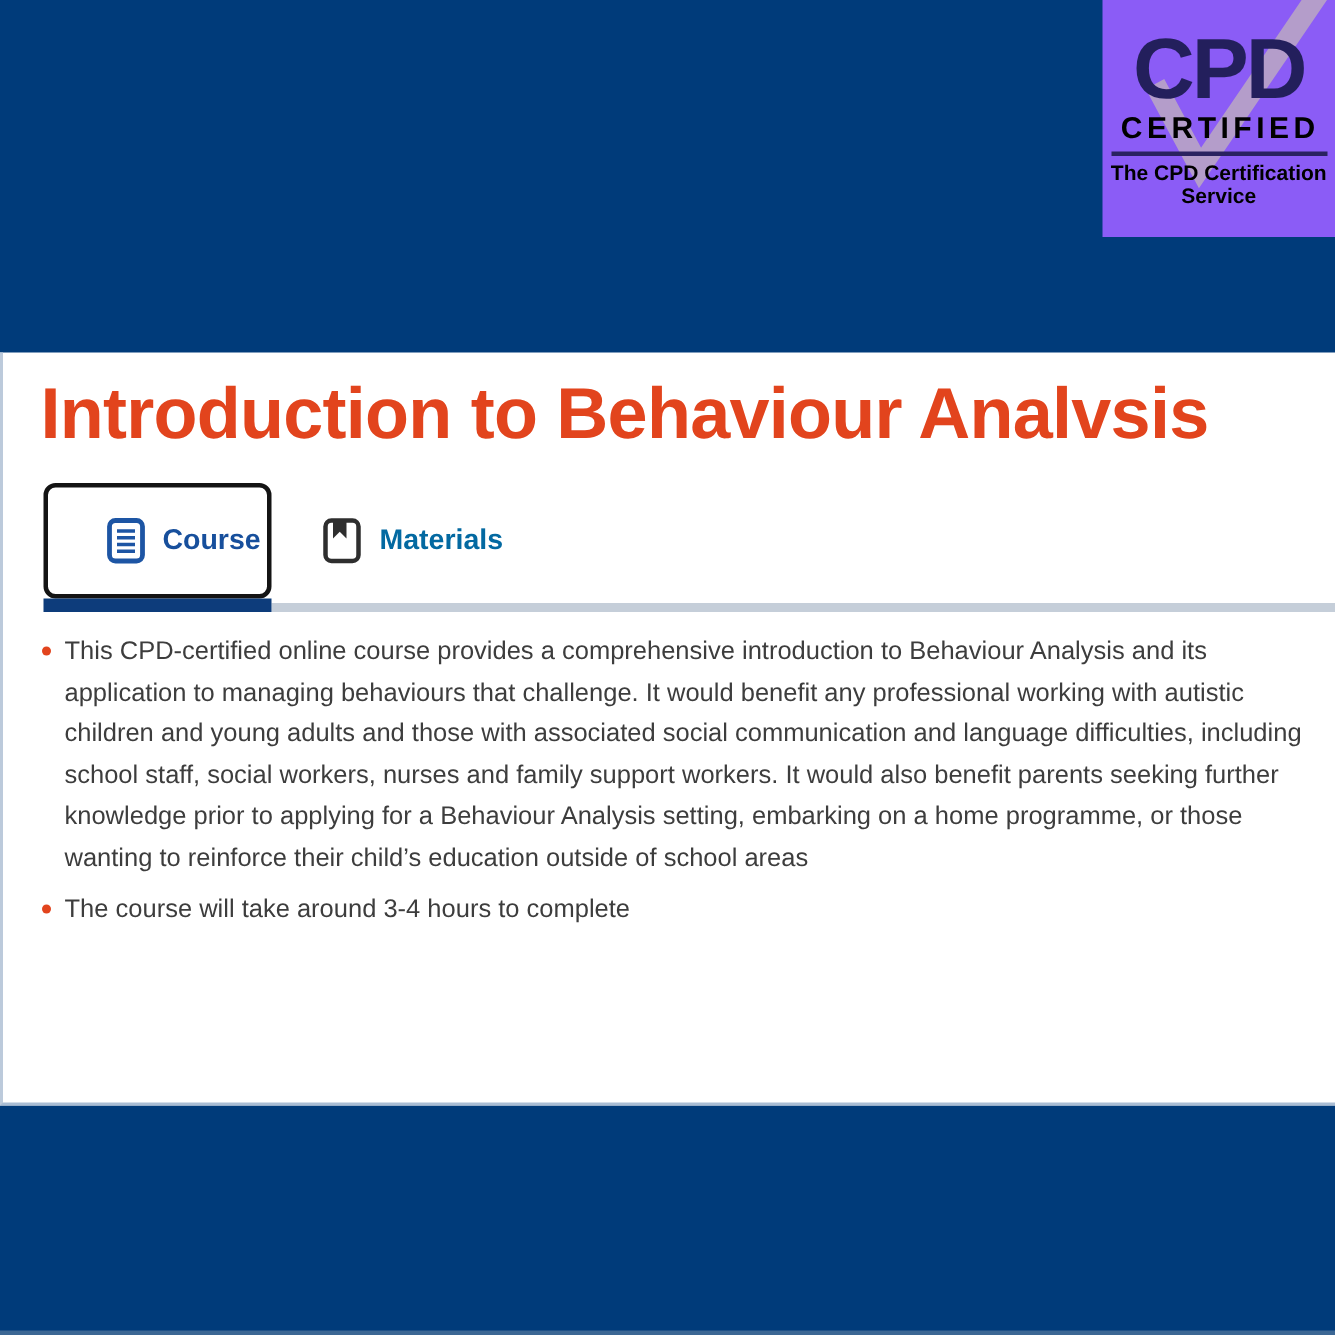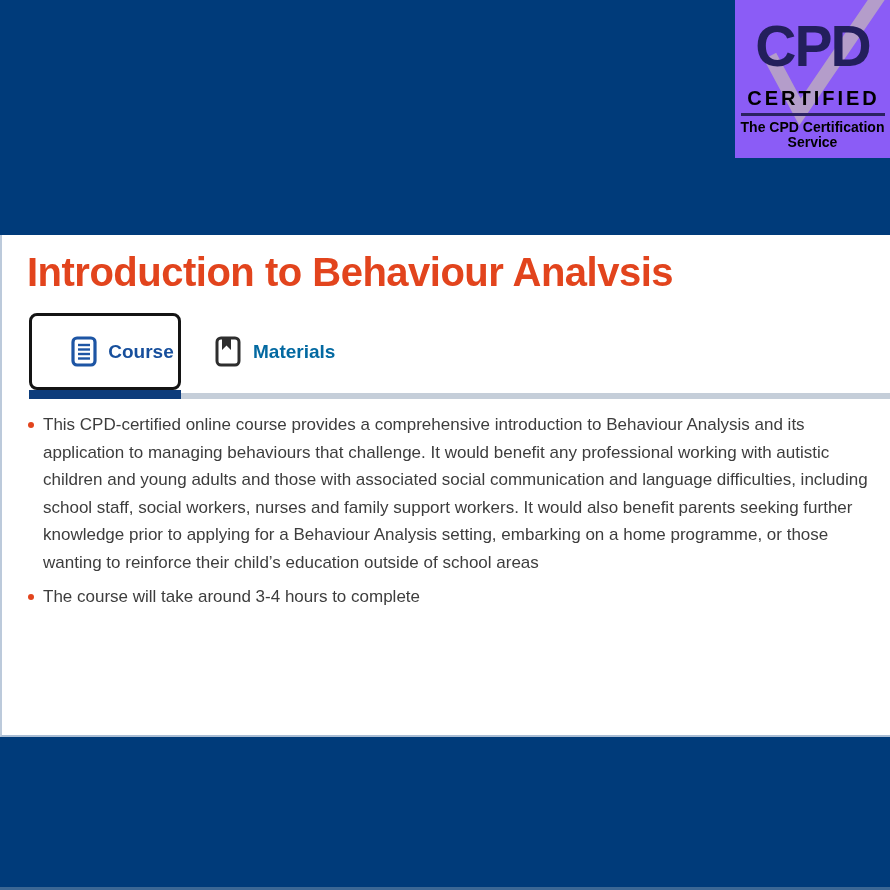--- a/index.html
+++ b/index.html
@@ -20,40 +20,40 @@
   }
   .logo-check { position:absolute; top:0; left:0; z-index:0; }
   .logo-text { position:relative; z-index:1; text-align:center; }
   .logo-cpd {
     font-size:57px; font-weight:bold; letter-spacing:-2px;
     color:#231f5c; line-height:1.0; margin-top:18px;
     font-family:"Liberation Sans","DejaVu Sans",sans-serif;
   }
   .logo-certified {
     font-size:20px; font-weight:bold; color:#000;
-    letter-spacing:3px; margin-top:12px; margin-left:2px;
+    letter-spacing:3px; margin-top:0; margin-left:2px;
   }
   .logo-rule {
     width:144px; height:3px; background:#2a2260;
     margin:3px auto 4px auto;
   }
   .logo-sub { font-size:14px; font-weight:bold; color:#000; line-height:1.05; }
 
   
   .content-panel {
     position:absolute; left:0; top:235px;
     width:890px; height:502px;
     background:#ffffff;
     border-left:2px solid #bccadb;
     border-bottom:2px solid #a9bdd4;
     padding:14px 22px 0 25px;
   }
   .page-title {
     color:#e2441d;
-    font-size:40px; font-weight:bold; line-height:1.15;
+    font-size:48px; font-weight:bold; line-height:1.15;
     letter-spacing:-0.5px;
   }
 
   
   .tab-strip { position:relative; height:86px; margin-top:18px; }
   .tab-active {
     position:absolute; left:2px; top:0;
     width:152px; height:77px;
     background:#fff;
     border:3px solid #141414; border-radius:8px;

